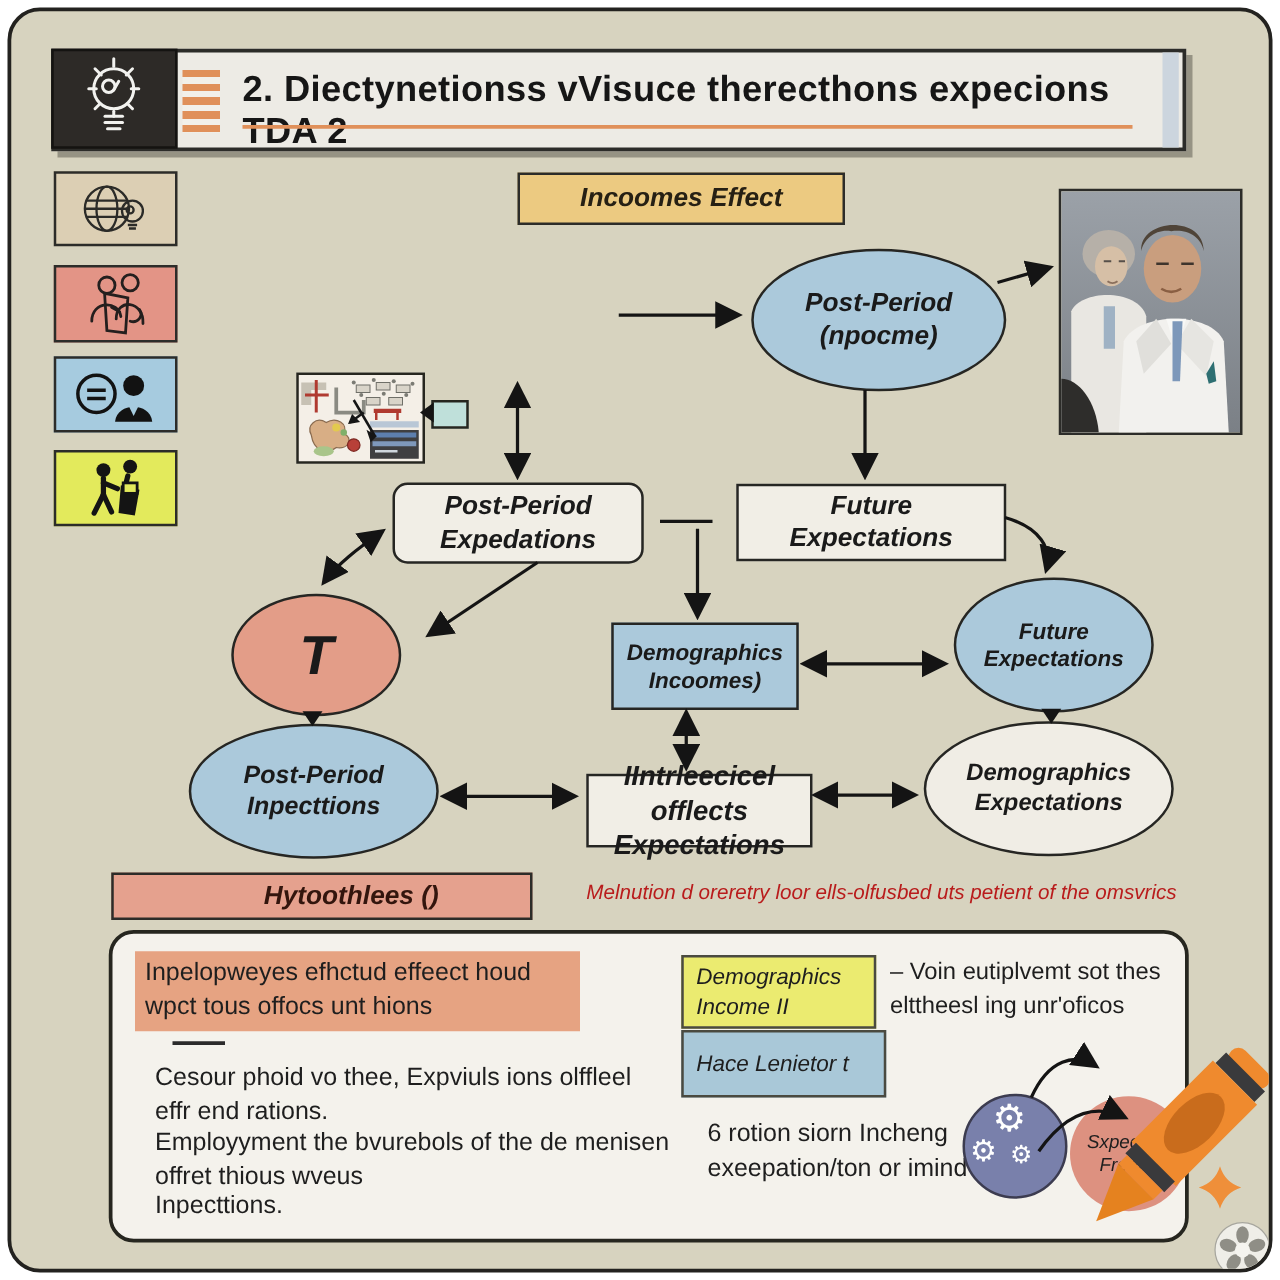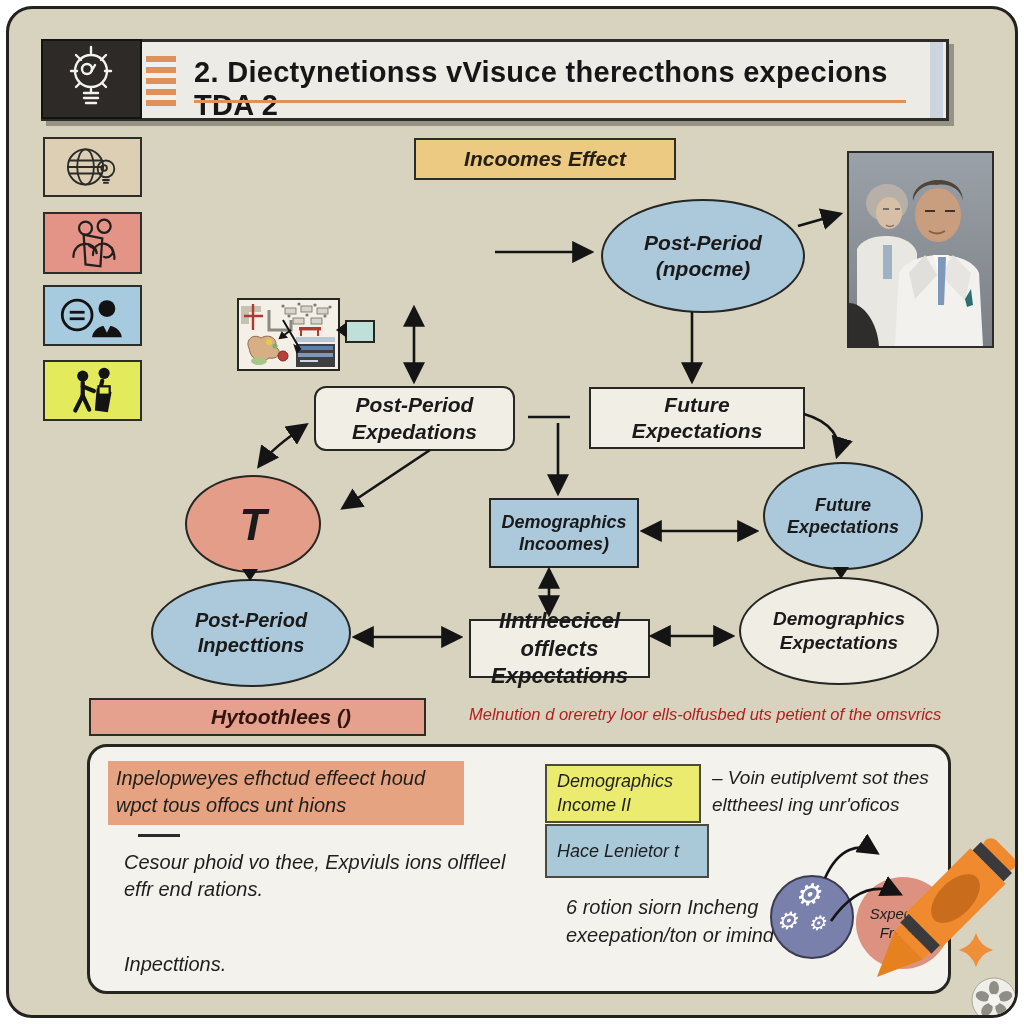--- a/index.html
+++ b/index.html
@@ -26,21 +26,21 @@
   .nodetext{font-style:italic;font-weight:600;font-size:19px;line-height:1.25;color:#1a1a1a;white-space:pre-line;}
   .blue{background:#abc9db;} .beige{background:#f1eee6;} .salm{background:#e39d88;}
   
   #mediteca{left:405px;top:129px;width:258px;height:38px;background:#ecca81;border:2.5px solid #2c2c29;
             display:flex;align-items:center;justify-content:center;font-style:italic;font-weight:700;font-size:21px;color:#262014;}
   #hypo{left:80px;top:689px;width:286px;height:34px;background:#e5a18e;border:2.5px solid #2c2c29;
         display:flex;align-items:center;justify-content:center;font-style:italic;font-weight:700;font-size:21px;color:#33150d;padding-left:47px;}
   #caption{left:420px;top:696px;width:556px;font-style:italic;font-size:16.5px;color:#b91c1c;margin-left:40px;}
   
   #panel{left:78px;top:735px;width:858px;height:244px;background:#f4f2ec;border:3px solid #26261f;border-radius:20px;z-index:5;}
-  #panel .t{position:absolute;font-style:italic;color:#1e1e1e;}
+  #panel .t{position:absolute;color:#1e1e1e;}
   #hl{left:18px;top:14px;width:356px;height:64px;background:#e6a382;padding:4px 8px;box-sizing:border-box;
       font-size:20px;line-height:1.35;color:#33210f;font-weight:500;}
   #dashrow{left:48px;top:76px;font-size:20px;}
   .dash{display:inline-block;width:42px;height:3px;background:#2b2b2b;vertical-align:middle;margin-right:10px;}
   #p1{left:34px;top:102px;font-size:20px;line-height:1.35;}
   #p2{left:34px;top:154px;font-size:20px;line-height:1.35;}
   #p3{left:34px;top:206px;font-size:20px;}
   #ybox{left:455px;top:17px;width:142px;height:55px;background:#ebeb70;border:2px solid #4a4a40;
         display:flex;align-items:center;padding-left:10px;font-style:italic;font-size:18px;line-height:1.3;color:#22221a;}
   #bbox{left:455px;top:77px;width:150px;height:50px;background:#a9c8d8;border:2px solid #4a4a40;
@@ -267,20 +267,22 @@
   <div class="abs" id="caption">Melnution d oreretry loor ells-olfusbed uts petient of the omsvrics</div>
 
   <div class="abs" id="panel">
     <div class="t pre" id="hl">Inpelopweyes efhctud effeect houd
 wpct tous offocs unt hions</div>
     <div class="t" id="dashrow">
       <span class="dash"></span>
     </div>
     <div class="t pre" id="p1">Cesour phoid vo thee, Expviuls ions olffleel
 effr end rations.</div>
+    <div class="t pre" id="p2">Employyment the bvurebols of the de menisen
+offret thious wveus</div>
     <div class="t" id="p3">Inpecttions.</div>
     <div class="t pre" id="ybox">Demographics
 Income II</div>
     <div class="t pre" id="rbul">– Voin eutiplvemt sot thes
 elttheesl ing unr'oficos</div>
     <div class="t" id="bbox">Hace Lenietor t</div>
     <div class="t pre" id="bnote">6 rotion siorn Incheng
 exeepation/ton or imind</div>
     <div class="t" id="gearc">
       <span style="left:22px;top:0px;font-size:30px;">⚙</span>

